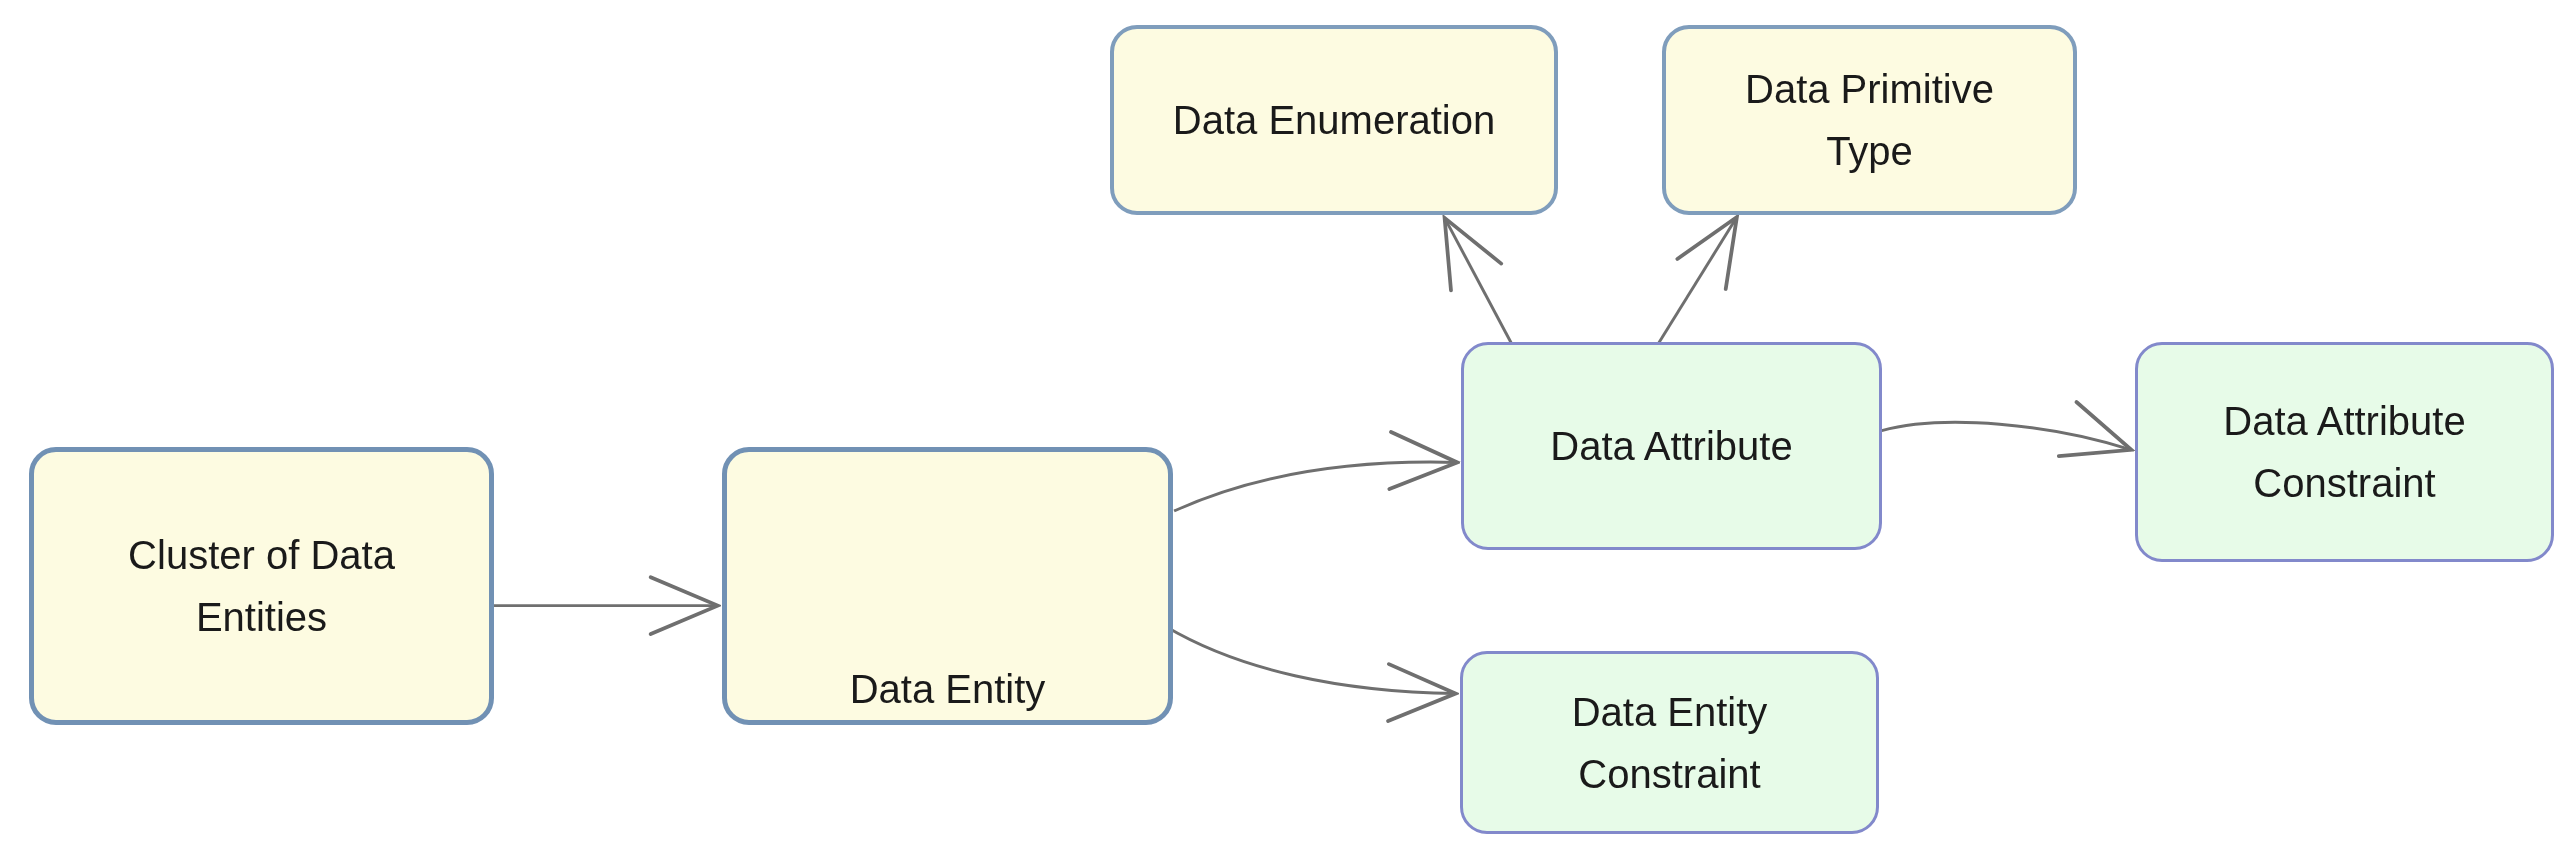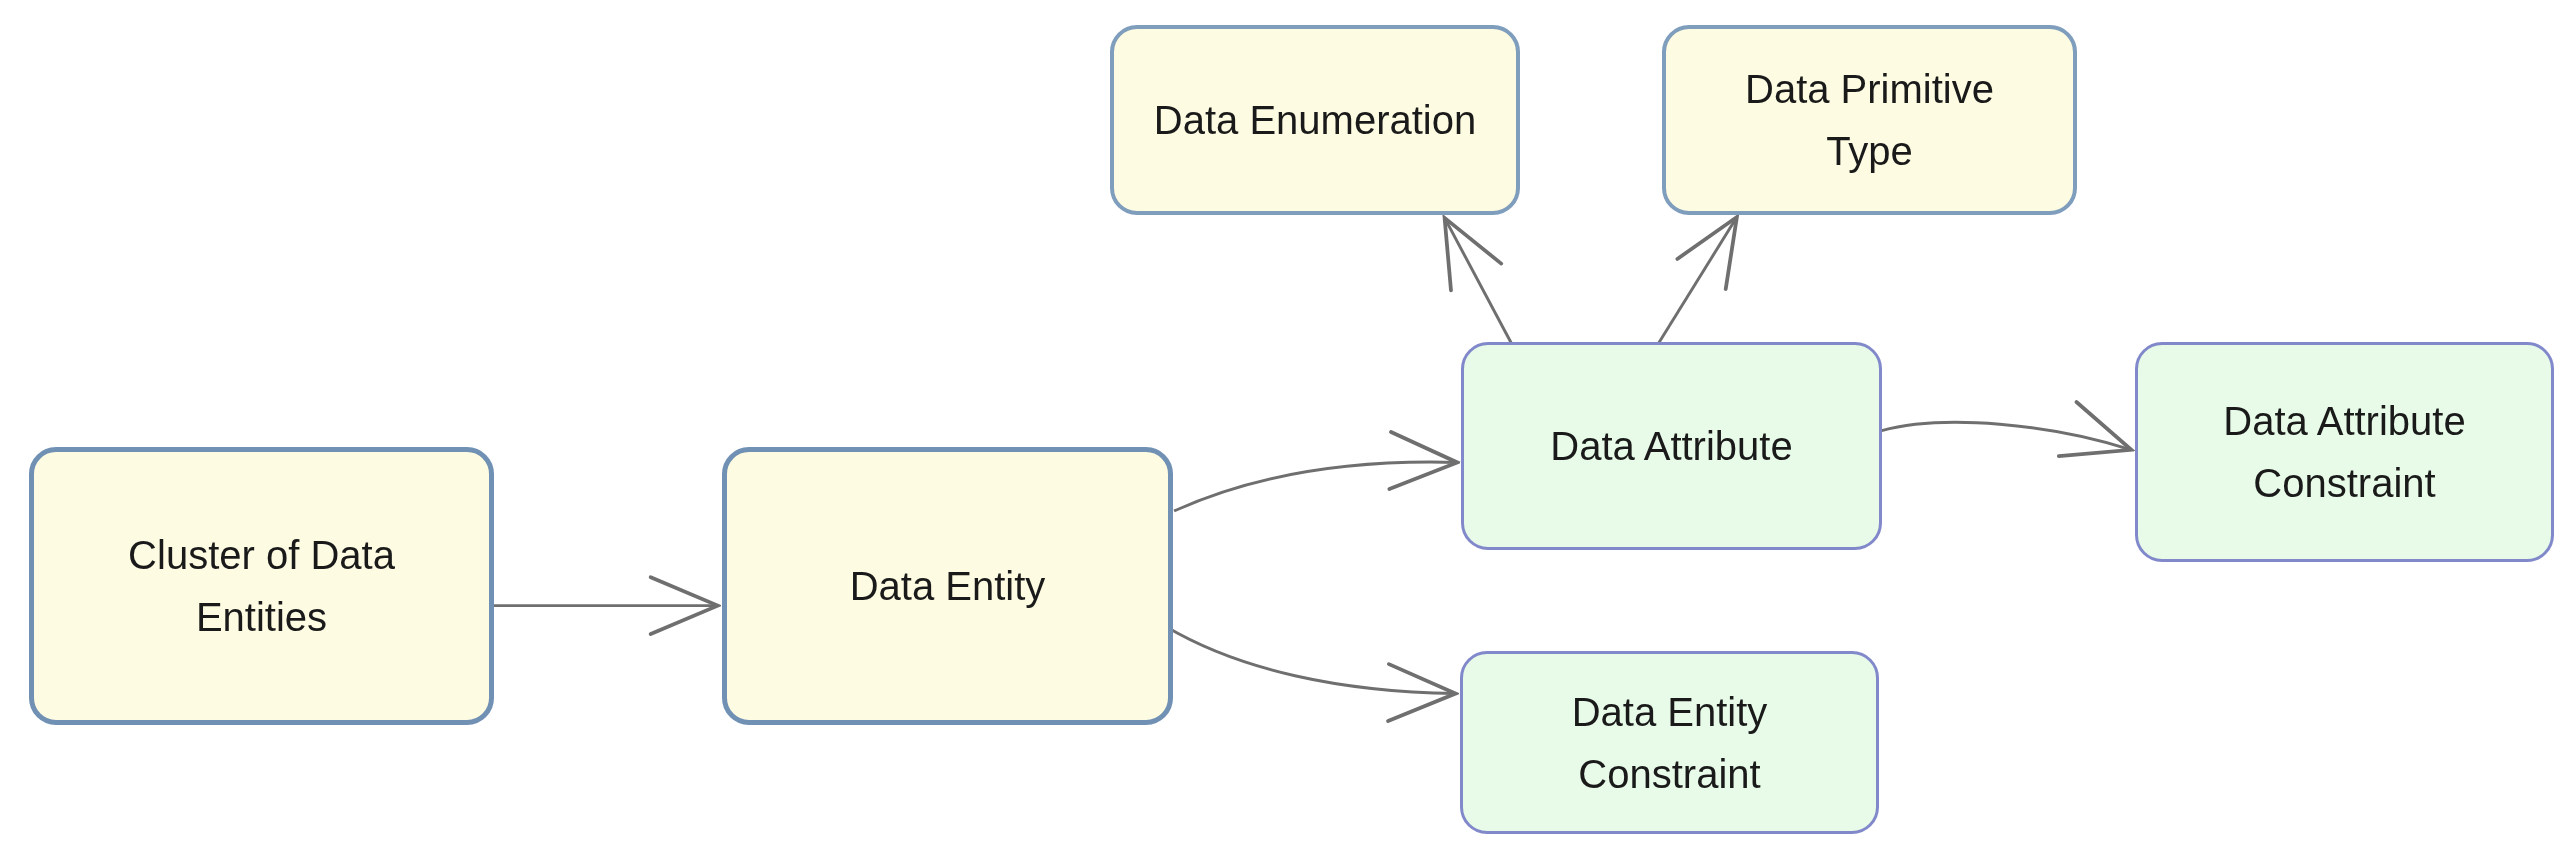--- a/index.html
+++ b/index.html
@@ -54,22 +54,22 @@
   .yellow-thin {
     background: var(--yellow-fill, #fdfbe1);
     border: 4.2px solid var(--thin-yellow-border, #7f9dbc);
   }
   .green {
     background: var(--green-fill, #e7fbe8);
     border: 3.3px solid var(--green-border, #8289cb);
   }
   
   .n-cluster           { left: 29px;   top: 447px; width: 465px; height: 278px; }
-  .n-entity            { left: 722px;  top: 447px; width: 451px; height: 278px; }
-  .n-enumeration       { left: 1110px; top: 25px;  width: 410px; height: 190px; }
+  .n-entity            { left: 722px;  top: 447px; width: 451px; height: 278px; align-items: flex-end; }
+  .n-enumeration       { left: 1110px; top: 25px;  width: 448px; height: 190px; }
   .n-primitive         { left: 1662px; top: 25px;  width: 415px; height: 190px; }
   .n-attribute         { left: 1461px; top: 342px; width: 421px; height: 208px; }
   .n-attr-constraint   { left: 2135px; top: 342px; width: 419px; height: 220px; }
   .n-entity-constraint { left: 1460px; top: 651px; width: 419px; height: 183px; }
   
   .n-cluster .label           { max-width: 352px; }
   .n-entity .label            { white-space: nowrap; }
   .n-enumeration .label       { white-space: nowrap; }
   .n-primitive .label         { max-width: 301px; }
   .n-attribute .label         { white-space: nowrap; }

